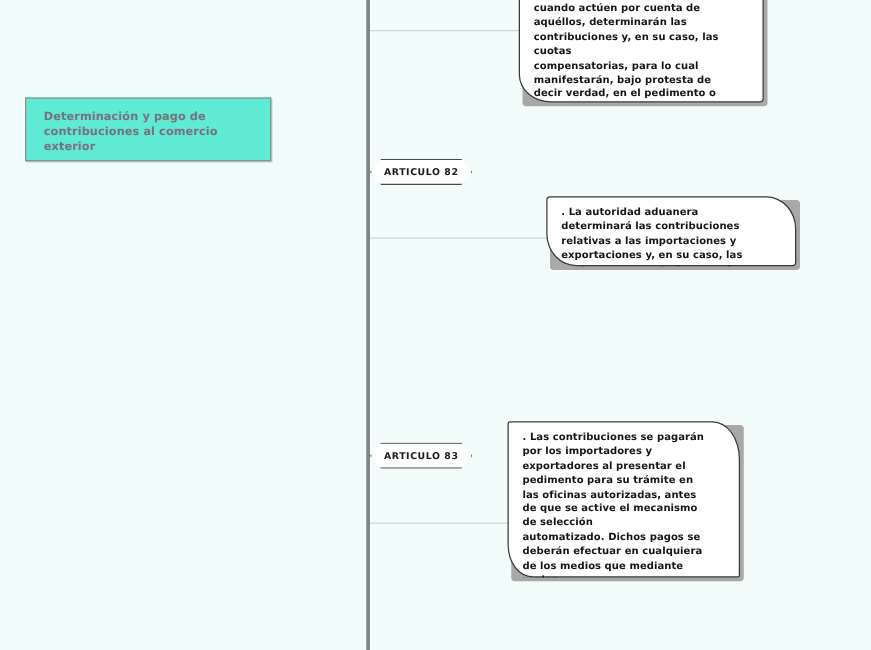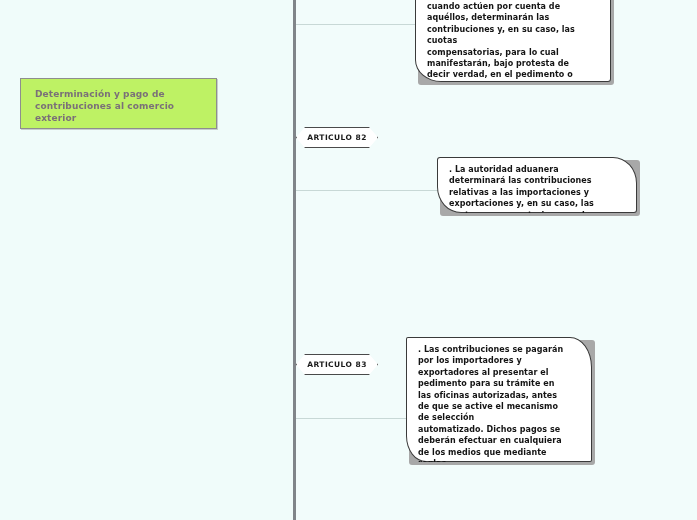--- a/index.html
+++ b/index.html
@@ -50,21 +50,21 @@
     background: #c8d8d6;
   }
 
   
   .topic-box {
     position: absolute;
     left: 20px;
     top: 78px;
     width: 197px;
     height: 51px;
-    background: #bef264;
+    background: #5eead4;
     border: 1px solid #8e8e8e;
     box-sizing: border-box;
     box-shadow: 1px 1px 0 rgba(120,120,120,0.35);
   }
   .topic-box .topic-text {
     position: absolute;
     left: 14px;
     top: 9px;
     right: 8px;
     font-size: 9px;

